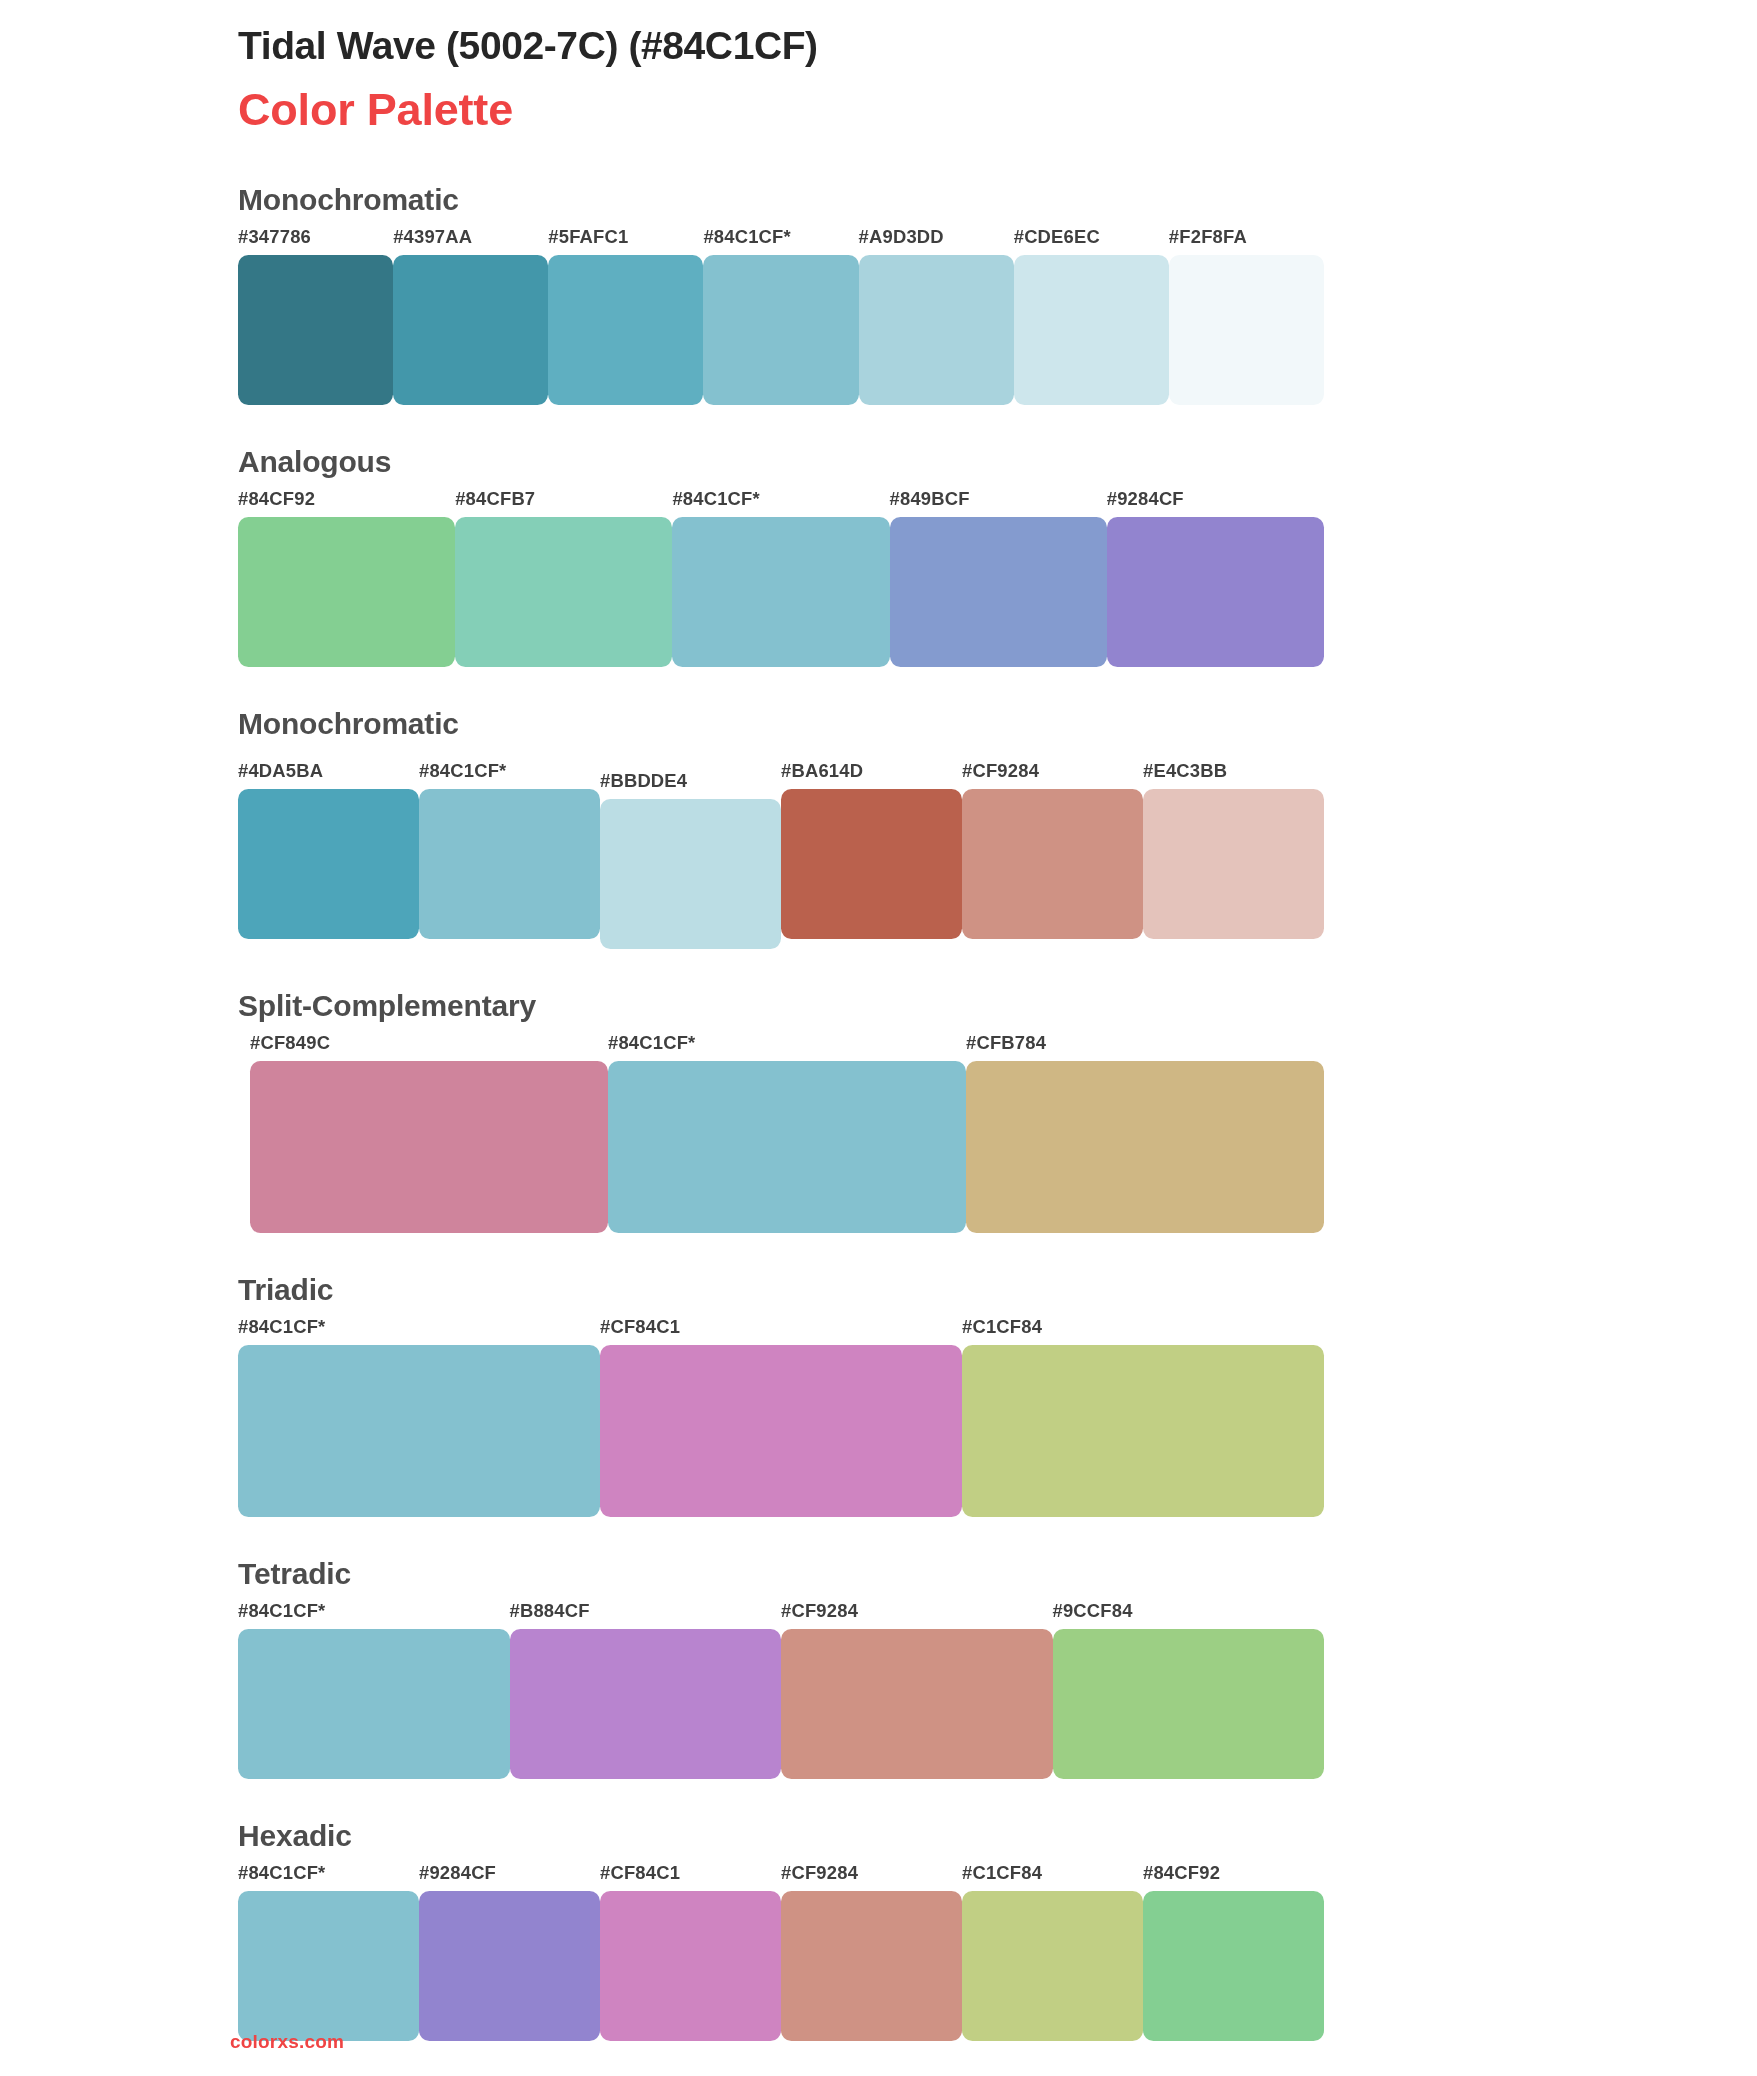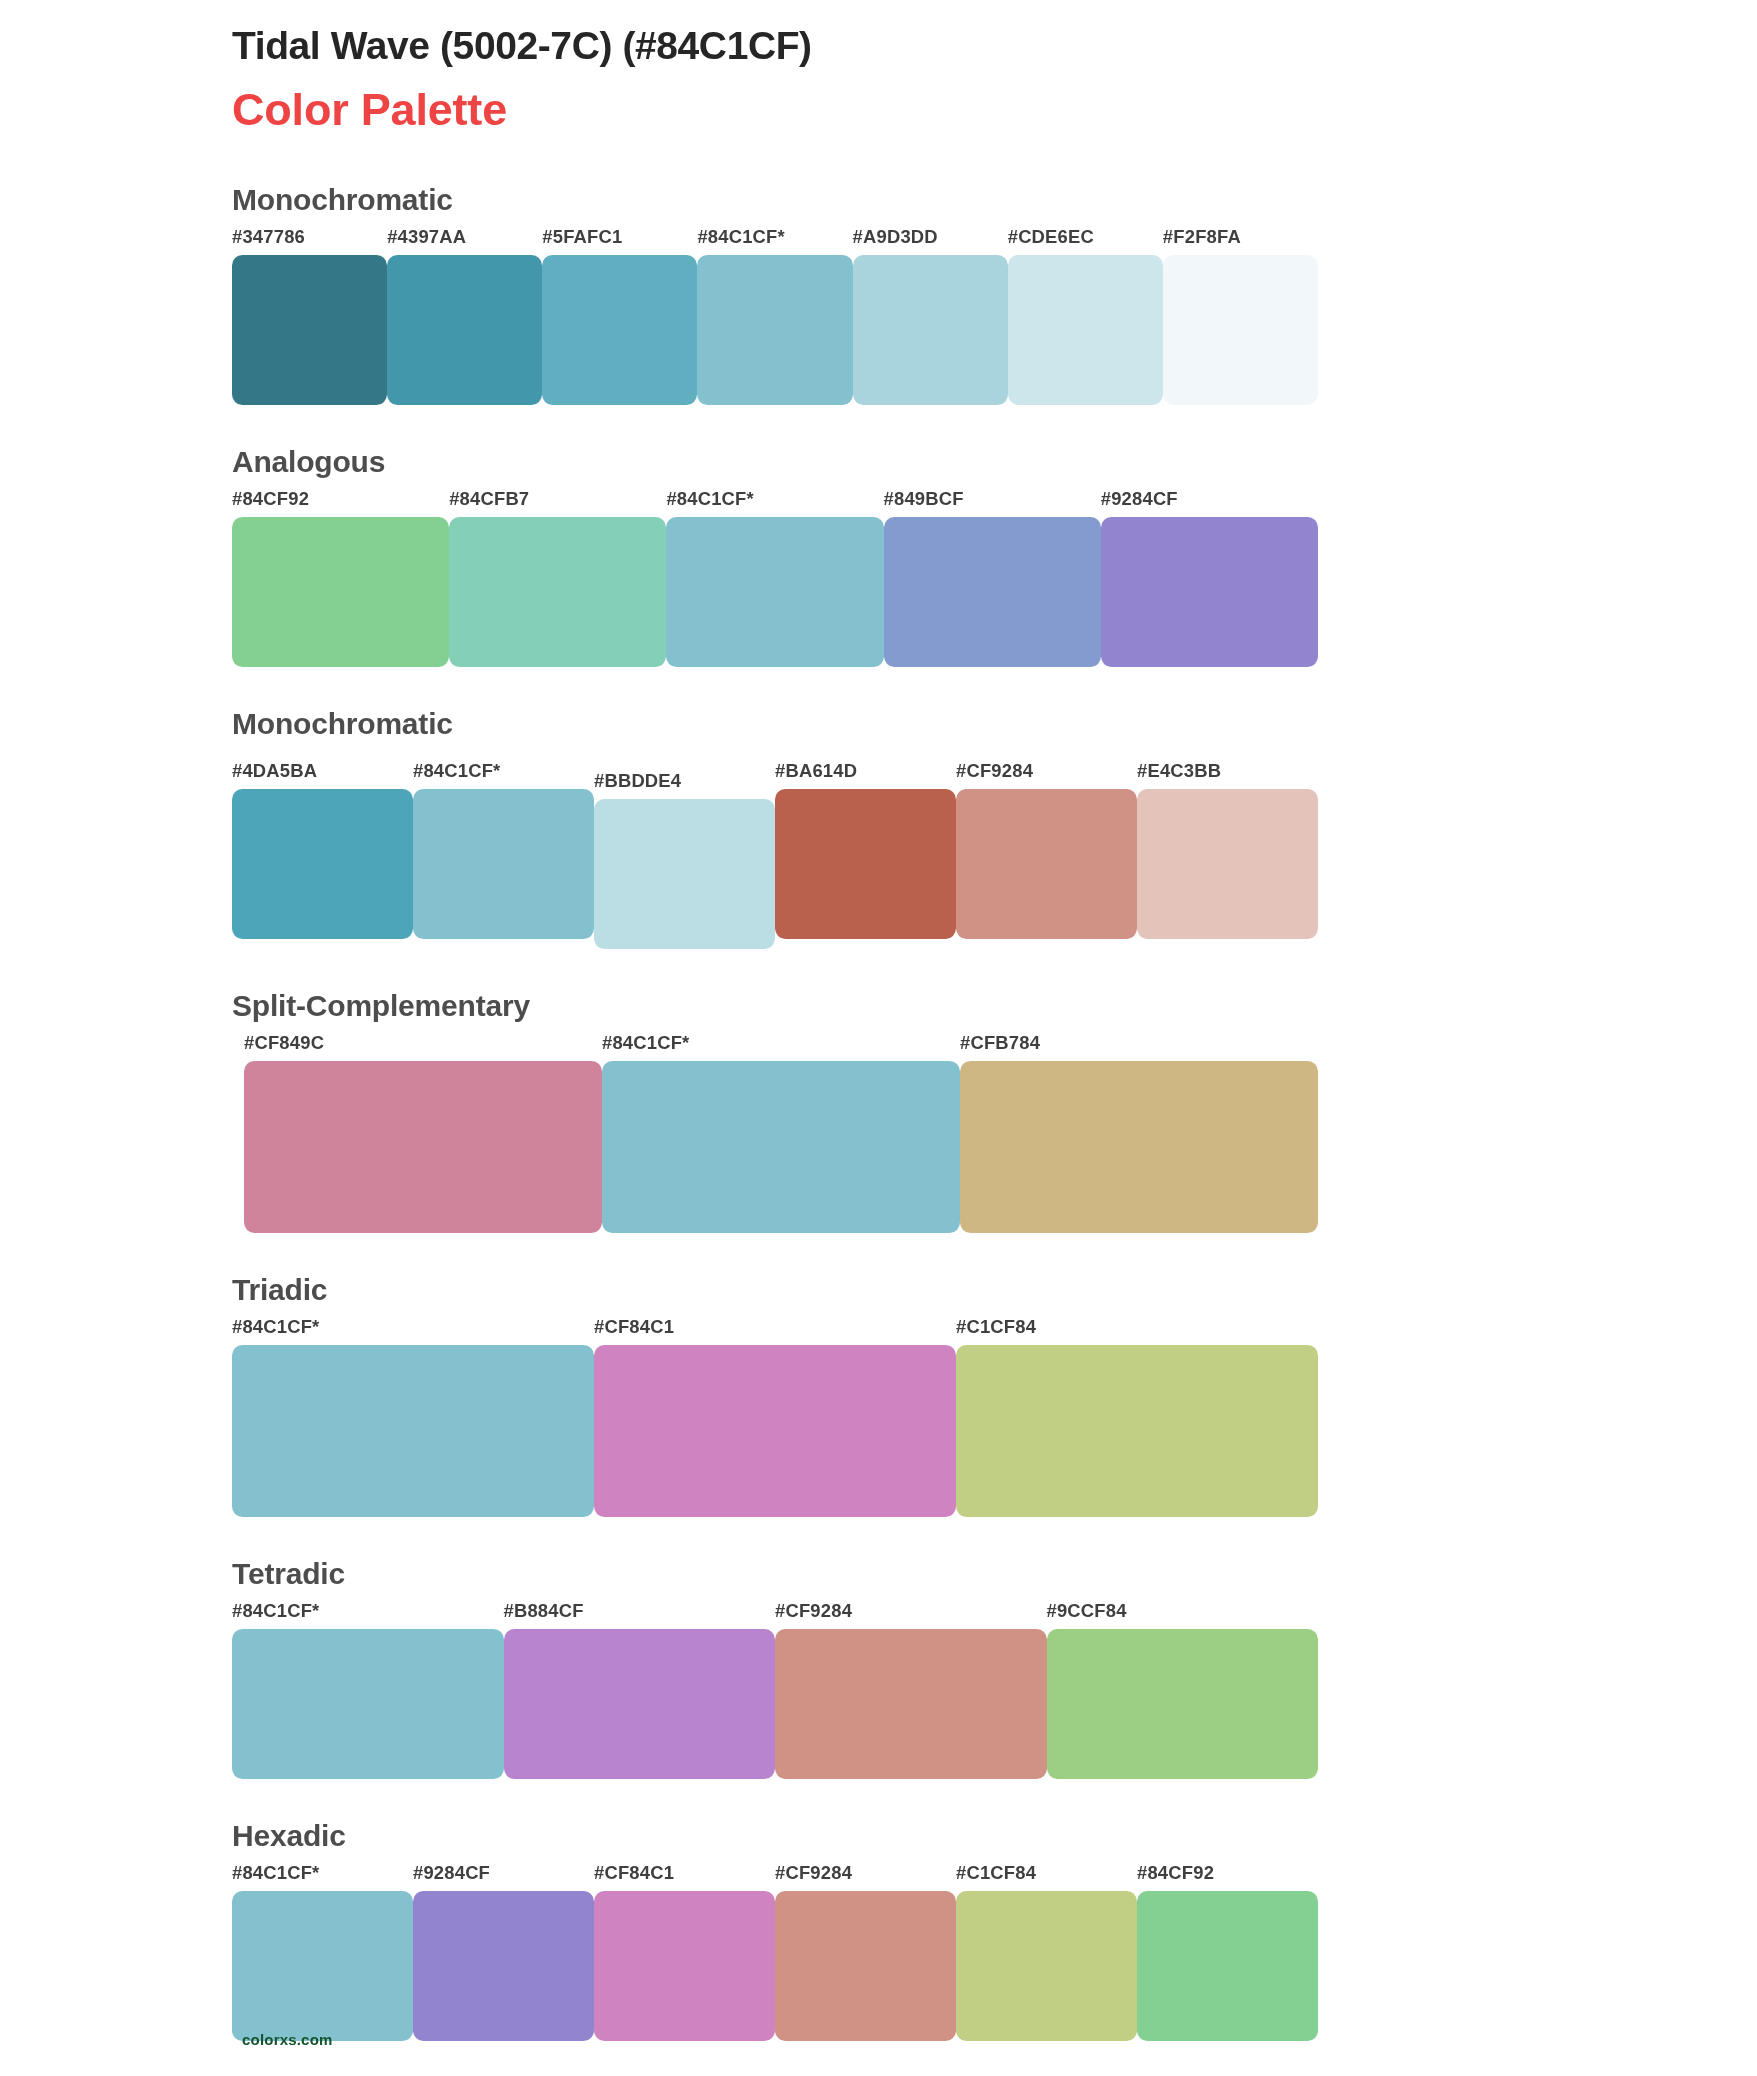--- a/index.html
+++ b/index.html
@@ -17,21 +17,21 @@
   .page {
     position: relative;
     width: 1757px;
     height: 2077px;
     background: #ffffff;
     box-sizing: border-box;
   }
 
   .content {
     position: absolute;
-    left: 232px;
+    left: 238px;
     top: 0;
     width: 1086px;
   }
 
   
   .header {
     padding-top: 24px;
   }
   .title {
     font-size: 39px;
@@ -95,25 +95,25 @@
   .h-ana    .swatch-chip { height: 150px; }
   .h-comp   .swatch-chip { height: 150px; }
   .h-split  .swatch-chip { height: 172px; }
   .h-tri    .swatch-chip { height: 172px; }
   .h-tet    .swatch-chip { height: 150px; }
   .h-hex    .swatch-chip { height: 150px; }
 
   
   .footer {
     position: absolute;
-    left: 242px;
+    left: 230px;
     top: 2031px;
-    font-size: 15px;
-    font-weight: bold;
-    color: #14532d;
+    font-size: 19px;
+    font-weight: bold;
+    color: #ef4444;
     letter-spacing: 0.2px;
   }
 </style>
 </head>
 <body>
 
 <div class="page">
 
   <div class="content">
 

